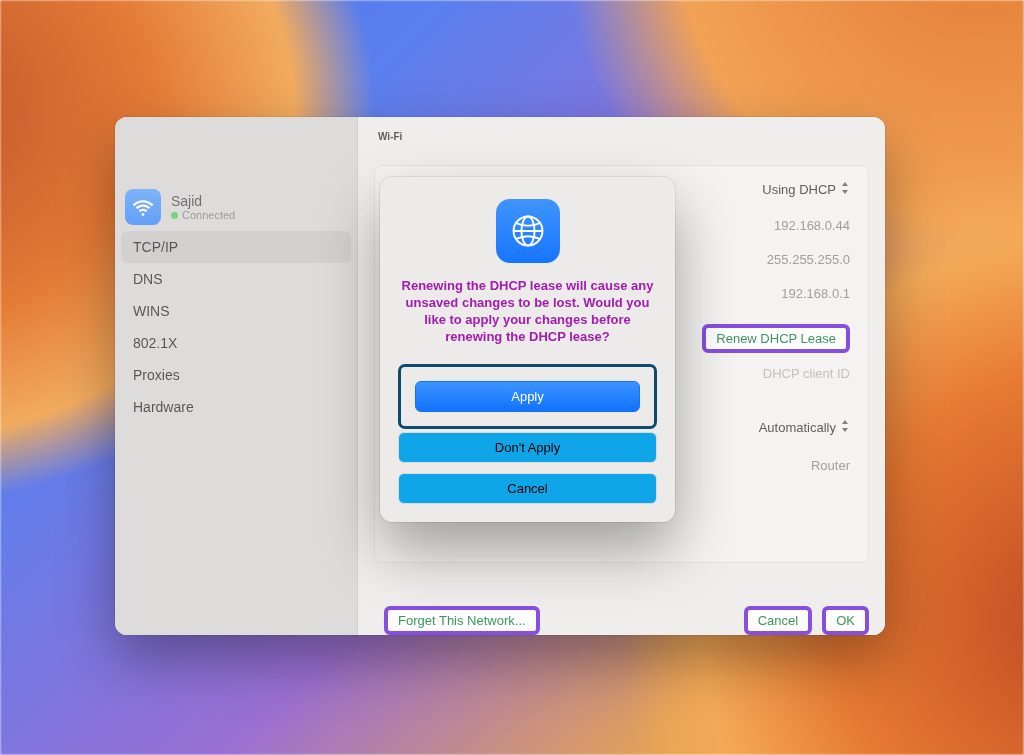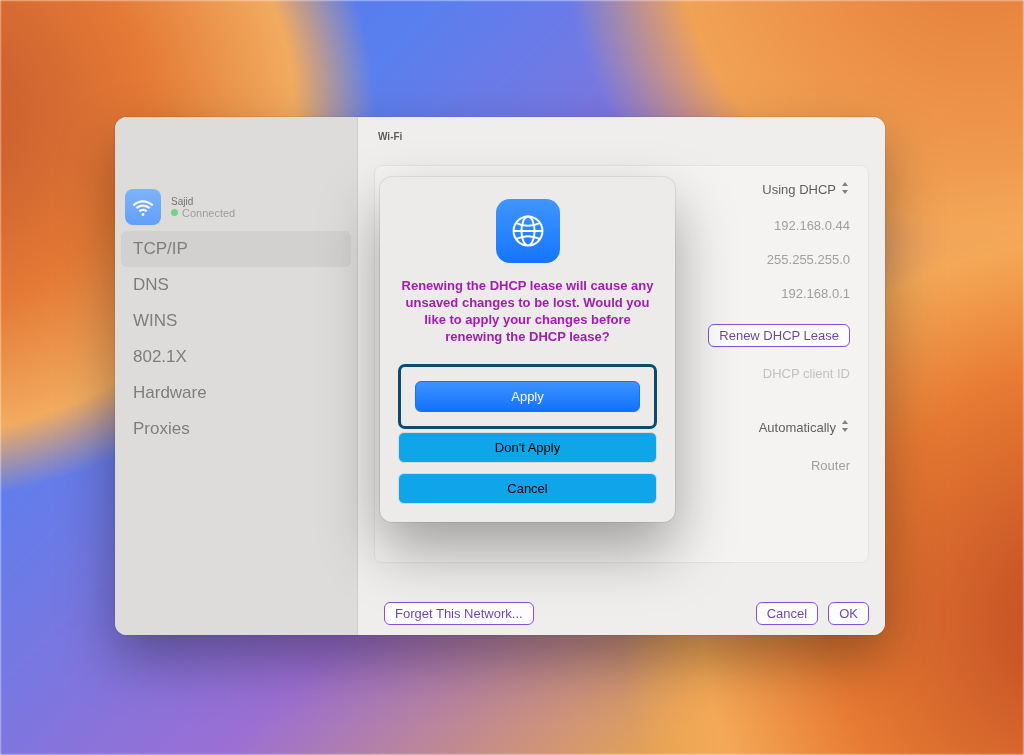--- a/index.html
+++ b/index.html
@@ -78,31 +78,31 @@
   }
   .wifi-icon-box {
     width: 36px; height: 36px;
     border-radius: 8px;
     background: linear-gradient(#3f95ff,#1675ff);
     display: flex;
     align-items: center;
     justify-content: center;
   }
   .wifi-icon-box svg { width: 22px; height: 22px; fill: white; }
-  .wifi-labels .title { font-size: 10px; font-weight: 500; }
+  .wifi-labels .title { font-size: 14px; font-weight: 500; }
   .wifi-labels .status { font-size: 11px; color: #6f6e6c; display:flex; align-items:center; gap:4px;text-align:center;}
   .dot-green { width:7px; height:7px; border-radius:50%; background:#37c549; display:inline-block;}
 
   .side-list {
     margin-top: 4px;
   }
   .side-item {
     padding: 8px 18px;
-    font-size: 17px;
-    color: #404040;
+    font-size: 14px;
+    color: #000000;
     cursor: default;
   }
   .side-item.selected {
     background: #c4c3c1;
     border-radius: 6px;
     margin: 0 6px;
     padding-left: 12px;
   }
 
   
@@ -143,24 +143,24 @@
   .val-mask   { top: 86px; }
   .val-router { top: 120px; }
   .btn-renew  { top: 158px; }
   .val-client { top: 200px; color:#b7b6b4; }
   .val-auto   { top: 254px; color:#3c3c3c; }
   .val-r2     { top: 292px; }
 
   .mini-btn {
     display: inline-block;
     background: #ffffff;
-    border: 1px solid #6d28d9;
+    border: 4px solid #6d28d9;
     border-radius: 6px;
     padding: 3px 10px;
-    color: #4c1d95;
+    color: #15803d;
     font-size: 13px;
   }
 
   .chevron-updown {
     display:inline-block;
     margin-left:4px;
     position:relative;
     width:10px; height:12px;
   }
   .chevron-updown::before,
@@ -171,21 +171,21 @@
     width:0;height:0;
     border-left:3px solid transparent;
     border-right:3px solid transparent;
   }
   .chevron-updown::before{ top:0; border-bottom:4px solid #666;}
   .chevron-updown::after { bottom:0; border-top:4px solid #666;}
 
   
   .bottom-bar {
     position:absolute;
-    left: 16px; right: 16px; bottom: 10px;
+    left: 16px; right: 16px; bottom: 0;
     display:flex;
     align-items:center;
   }
   .bottom-bar .spacer { flex:1; }
   .bottom-bar .mini-btn { margin-left: 10px; }
   .bottom-bar .forget { font-size:13px; }
 
   
   .modal {
     position: absolute;
@@ -277,22 +277,22 @@
           <span>Connected</span>
         </div>
       </div>
     </div>
 
     <div class="side-list">
       <div class="side-item selected">TCP/IP</div>
       <div class="side-item">DNS</div>
       <div class="side-item">WINS</div>
       <div class="side-item">802.1X</div>
+      <div class="side-item">Proxies</div>
       <div class="side-item">Hardware</div>
-      <div class="side-item">Proxies</div>
     </div>
     <div class="sidebar-overlay"></div>
   </div>
 
   <div class="content">
     <div class="content-title">Wi-Fi</div>
 
     <div class="details-panel">
       <div class="row-right val-using">
         <span>Using DHCP</span><span class="chevron-updown"></span>

